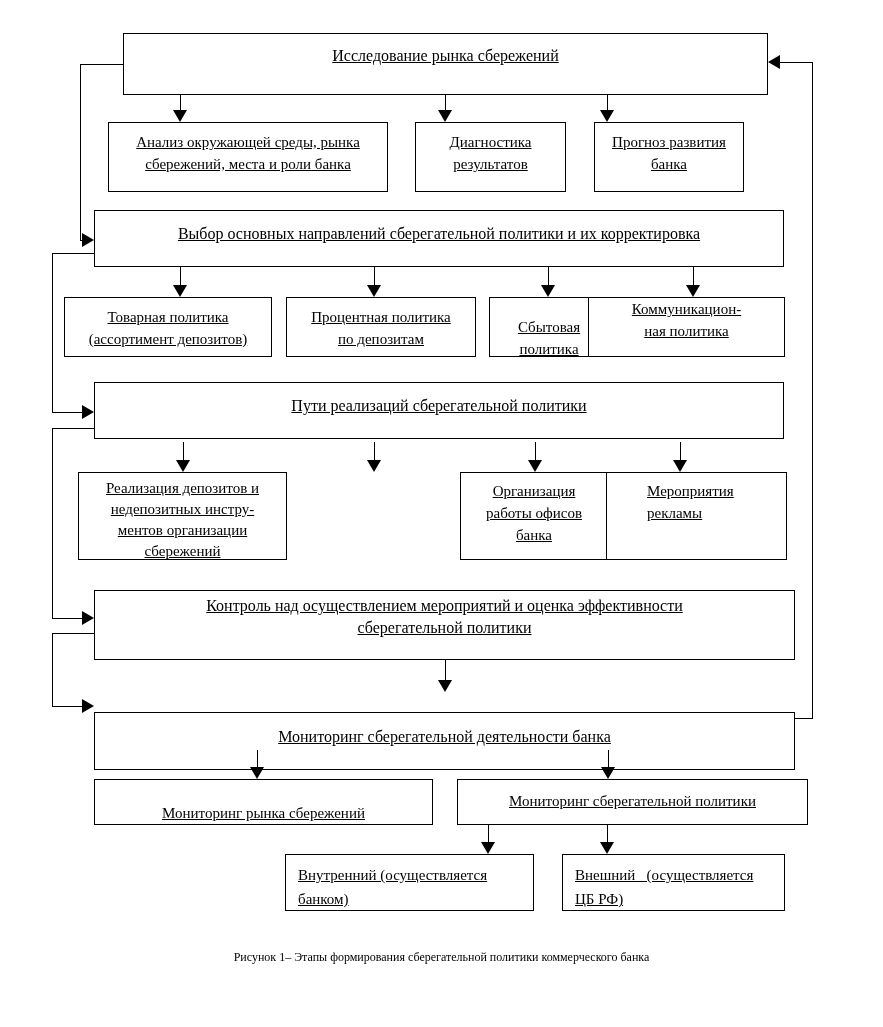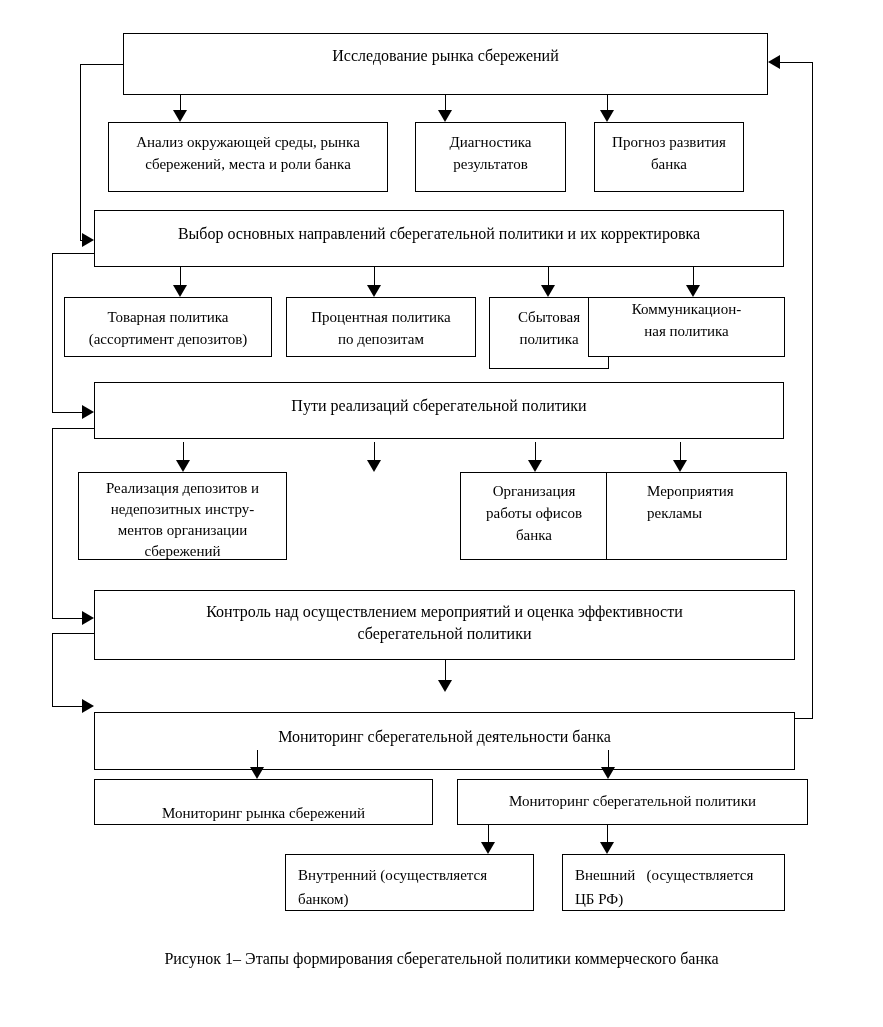--- a/index.html
+++ b/index.html
@@ -17,36 +17,37 @@
   .node{
     position:absolute;
     box-sizing:border-box;
     border:1px solid var(--line,#000);
     background:var(--bg,#fff);
     color:var(--ink,#000);
     text-align:center;
     white-space:pre-line;
     font-size:15px;
     line-height:22px;
+    text-decoration:underline;
   }
   .hdr{font-size:16px;}
   .vline{position:absolute;width:1px;background:var(--line,#000);}
   .hline{position:absolute;height:1px;background:var(--line,#000);}
   .arr-d{position:absolute;width:0;height:0;
     border-left:7px solid transparent;border-right:7px solid transparent;
     border-top:12px solid var(--line,#000);}
   .arr-r{position:absolute;width:0;height:0;
     border-top:7px solid transparent;border-bottom:7px solid transparent;
     border-left:12px solid var(--line,#000);}
   .arr-l{position:absolute;width:0;height:0;
     border-top:7px solid transparent;border-bottom:7px solid transparent;
     border-right:12px solid var(--line,#000);}
   .caption{
     position:absolute;left:0;top:950px;width:100%;
-    text-align:center;font-size:16px;color:var(--ink,#000);font-family:Liberation Serif, serif;
+    text-align:center;font-size:12px;color:var(--ink,#000);font-family:Liberation Serif, serif;
   }
 </style>
 </head>
 <body>
 
 <div id="canvas">
 
   <div class="node hdr" style="left:123px;top:33px;width:645px;height:62px;padding-top:11px;">Исследование рынка сбережений</div>
 
   <div class="node" style="left:108px;top:122px;width:280px;height:70px;padding-top:8px;">Анализ окружающей среды, рынка
@@ -55,38 +56,38 @@
 результатов</div>
   <div class="node" style="left:594px;top:122px;width:150px;height:70px;padding-top:8px;">Прогноз развития
 банка</div>
 
   <div class="node hdr" style="left:94px;top:210px;width:690px;height:57px;padding-top:12px;">Выбор основных направлений сберегательной политики и их корректировка</div>
 
   <div class="node" style="left:64px;top:297px;width:208px;height:60px;padding-top:8px;">Товарная политика
 (ассортимент депозитов)</div>
   <div class="node" style="left:286px;top:297px;width:190px;height:60px;padding-top:8px;">Процентная политика
 по депозитам</div>
-  <div class="node" style="left:489px;top:297px;width:120px;height:72px;padding-top:8px;">Сбытовая
+  <div class="node" style="left:489px;top:297px;width:120px;height:60px;padding-top:18px;">Сбытовая
 политика</div>
   <div class="node" style="left:588px;top:297px;width:197px;height:60px;padding-top:0;">Коммуникацион-
 ная политика</div>
 
   <div class="node hdr" style="left:94px;top:382px;width:690px;height:57px;padding-top:12px;">Пути реализаций сберегательной политики</div>
 
   <div class="node" style="left:78px;top:472px;width:209px;height:88px;padding-top:5px;line-height:21px;">Реализация депозитов и
 недепозитных инстру-
 ментов организации
 сбережений</div>
   <div class="node" style="left:460px;top:472px;width:148px;height:88px;padding-top:7px;">Организация
 работы офисов
 банка</div>
   <div class="node" style="left:606px;top:472px;width:181px;height:88px;padding-top:7px;text-align:left;padding-left:40px;">Мероприятия
 рекламы</div>
 
-  <div class="node hdr" style="left:94px;top:590px;width:701px;height:70px;padding-top:10px;">Контроль над осуществлением мероприятий и оценка эффективности
+  <div class="node hdr" style="left:94px;top:590px;width:701px;height:70px;padding-top:4px;">Контроль над осуществлением мероприятий и оценка эффективности
 сберегательной политики</div>
 
   <div class="node hdr" style="left:94px;top:692px;width:701px;height:58px;padding-top:13px;margin-top:20px;">Мониторинг сберегательной деятельности банка</div>
 
   <div class="node" style="left:94px;top:779px;width:339px;height:46px;padding-top:22px;">Мониторинг рынка сбережений</div>
   <div class="node" style="left:457px;top:779px;width:351px;height:46px;padding-top:10px;">Мониторинг сберегательной политики</div>
 
   <div class="node" style="left:285px;top:854px;width:249px;height:57px;padding:8px 12px 0 12px;text-align:left;line-height:24px;">Внутренний (осуществляется
 банком)</div>
   <div class="node" style="left:562px;top:854px;width:223px;height:57px;padding:8px 10px 0 12px;text-align:left;line-height:24px;">Внешний&nbsp;&nbsp;&nbsp;(осуществляется

